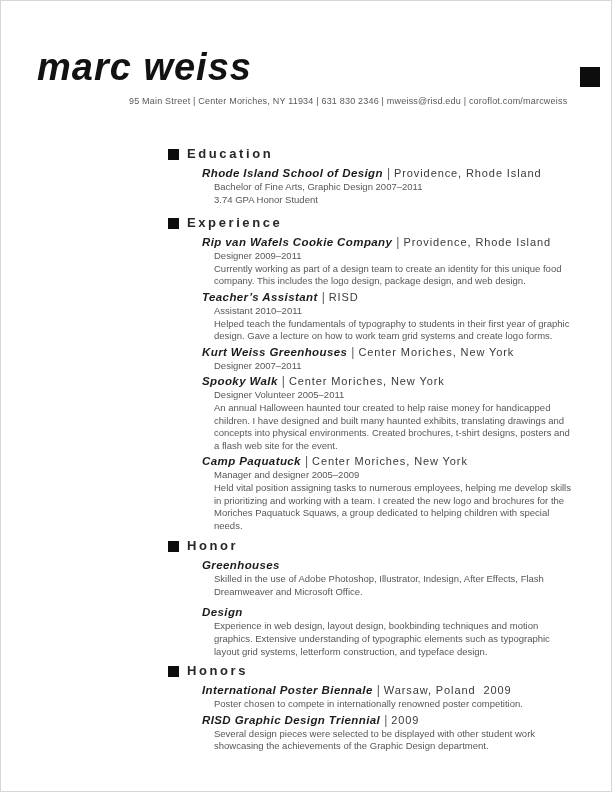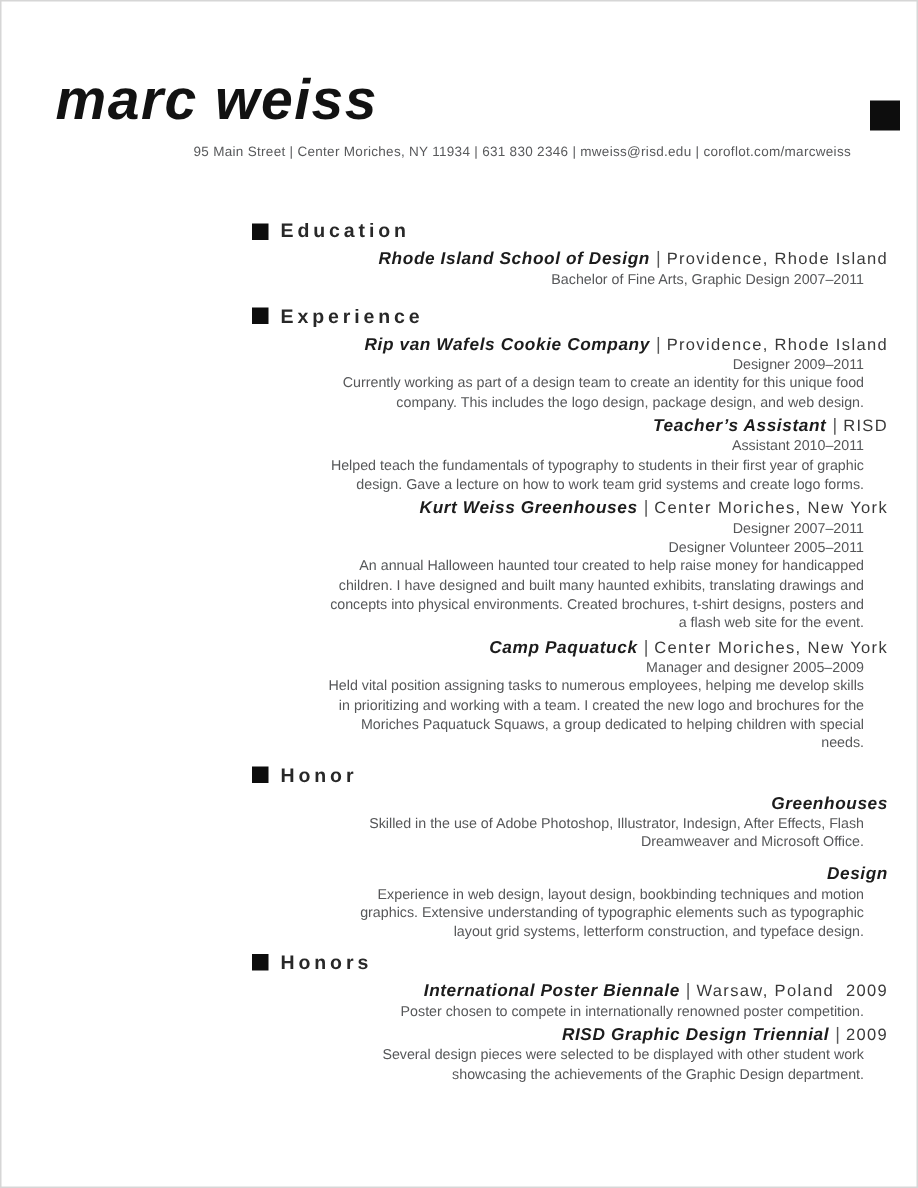--- a/index.html
+++ b/index.html
@@ -42,21 +42,21 @@
   .sec-head {
     display:flex; align-items:center; gap:8px;
     height:16px; margin-bottom:2px;
   }
   .bullet { width:11px; height:11px; background:#0d0d0d; flex:0 0 auto; }
   .sec-title {
     margin:0; font-size:13px; font-weight:700;
     letter-spacing:2.6px; color:#282828; line-height:16px;
   }
   .entries { margin-left:34px; }
-  .entry { margin:0;text-align:right; }
+  .entry { margin:0; }
   .section-skills .entry { margin-bottom:5px; }
   .title-line { margin:0; line-height:15px; font-weight:400; white-space:nowrap; }
   .etitle {
     font-size:11.5px; font-weight:700; font-style:italic;
     letter-spacing:0.4px; color:#1c1c1c;
   }
   .sep { font-size:12px; font-weight:300; color:#5a5a5a; padding:0 4px; }
   .eloc {
     font-size:11px; color:#3a3a3a; letter-spacing:0.9px;
     white-space:pre-wrap;
@@ -81,20 +81,21 @@
 
     <section class="section section-education">
       <div class="sec-head">
         <span class="bullet"></span>
         <h2 class="sec-title">Education</h2>
       </div>
       <div class="entries">
         <article class="entry">
           <p class="title-line"><span class="etitle">Rhode Island School of Design</span><span class="sep">|</span><span class="eloc">Providence, Rhode Island</span></p>
           <p class="role">Bachelor of Fine Arts, Graphic Design 2007–2011</p>
+          <p class="desc">3.74 GPA Honor Student</p>
         </article>
       </div>
     </section>
 
     <section class="section section-experience">
       <div class="sec-head">
         <span class="bullet"></span>
         <h2 class="sec-title">Experience</h2>
       </div>
       <div class="entries">
@@ -106,20 +107,21 @@
         <article class="entry">
           <p class="title-line"><span class="etitle">Teacher’s Assistant</span><span class="sep">|</span><span class="eloc">RISD</span></p>
           <p class="role">Assistant 2010–2011</p>
           <p class="desc">Helped teach the fundamentals of typography to students in their first year of graphic design. Gave a lecture on how to work team grid systems and create logo forms.</p>
         </article>
         <article class="entry">
           <p class="title-line"><span class="etitle">Kurt Weiss Greenhouses</span><span class="sep">|</span><span class="eloc">Center Moriches, New York</span></p>
           <p class="role">Designer 2007–2011</p>
         </article>
         <article class="entry">
+          <p class="title-line"><span class="etitle">Spooky Walk</span><span class="sep">|</span><span class="eloc">Center Moriches, New York</span></p>
           <p class="role">Designer Volunteer 2005–2011</p>
           <p class="desc">An annual Halloween haunted tour created to help raise money for handicapped children. I have designed and built many haunted exhibits, translating drawings and concepts into physical environments. Created brochures, t-shirt designs, posters and a flash web site for the event.</p>
         </article>
         <article class="entry">
           <p class="title-line"><span class="etitle">Camp Paquatuck</span><span class="sep">|</span><span class="eloc">Center Moriches, New York</span></p>
           <p class="role">Manager and designer 2005–2009</p>
           <p class="desc">Held vital position assigning tasks to numerous employees, helping me develop skills in prioritizing and working with a team. I created the new logo and brochures for the Moriches Paquatuck Squaws, a group dedicated to helping children with special needs.</p>
         </article>
       </div>
     </section>

